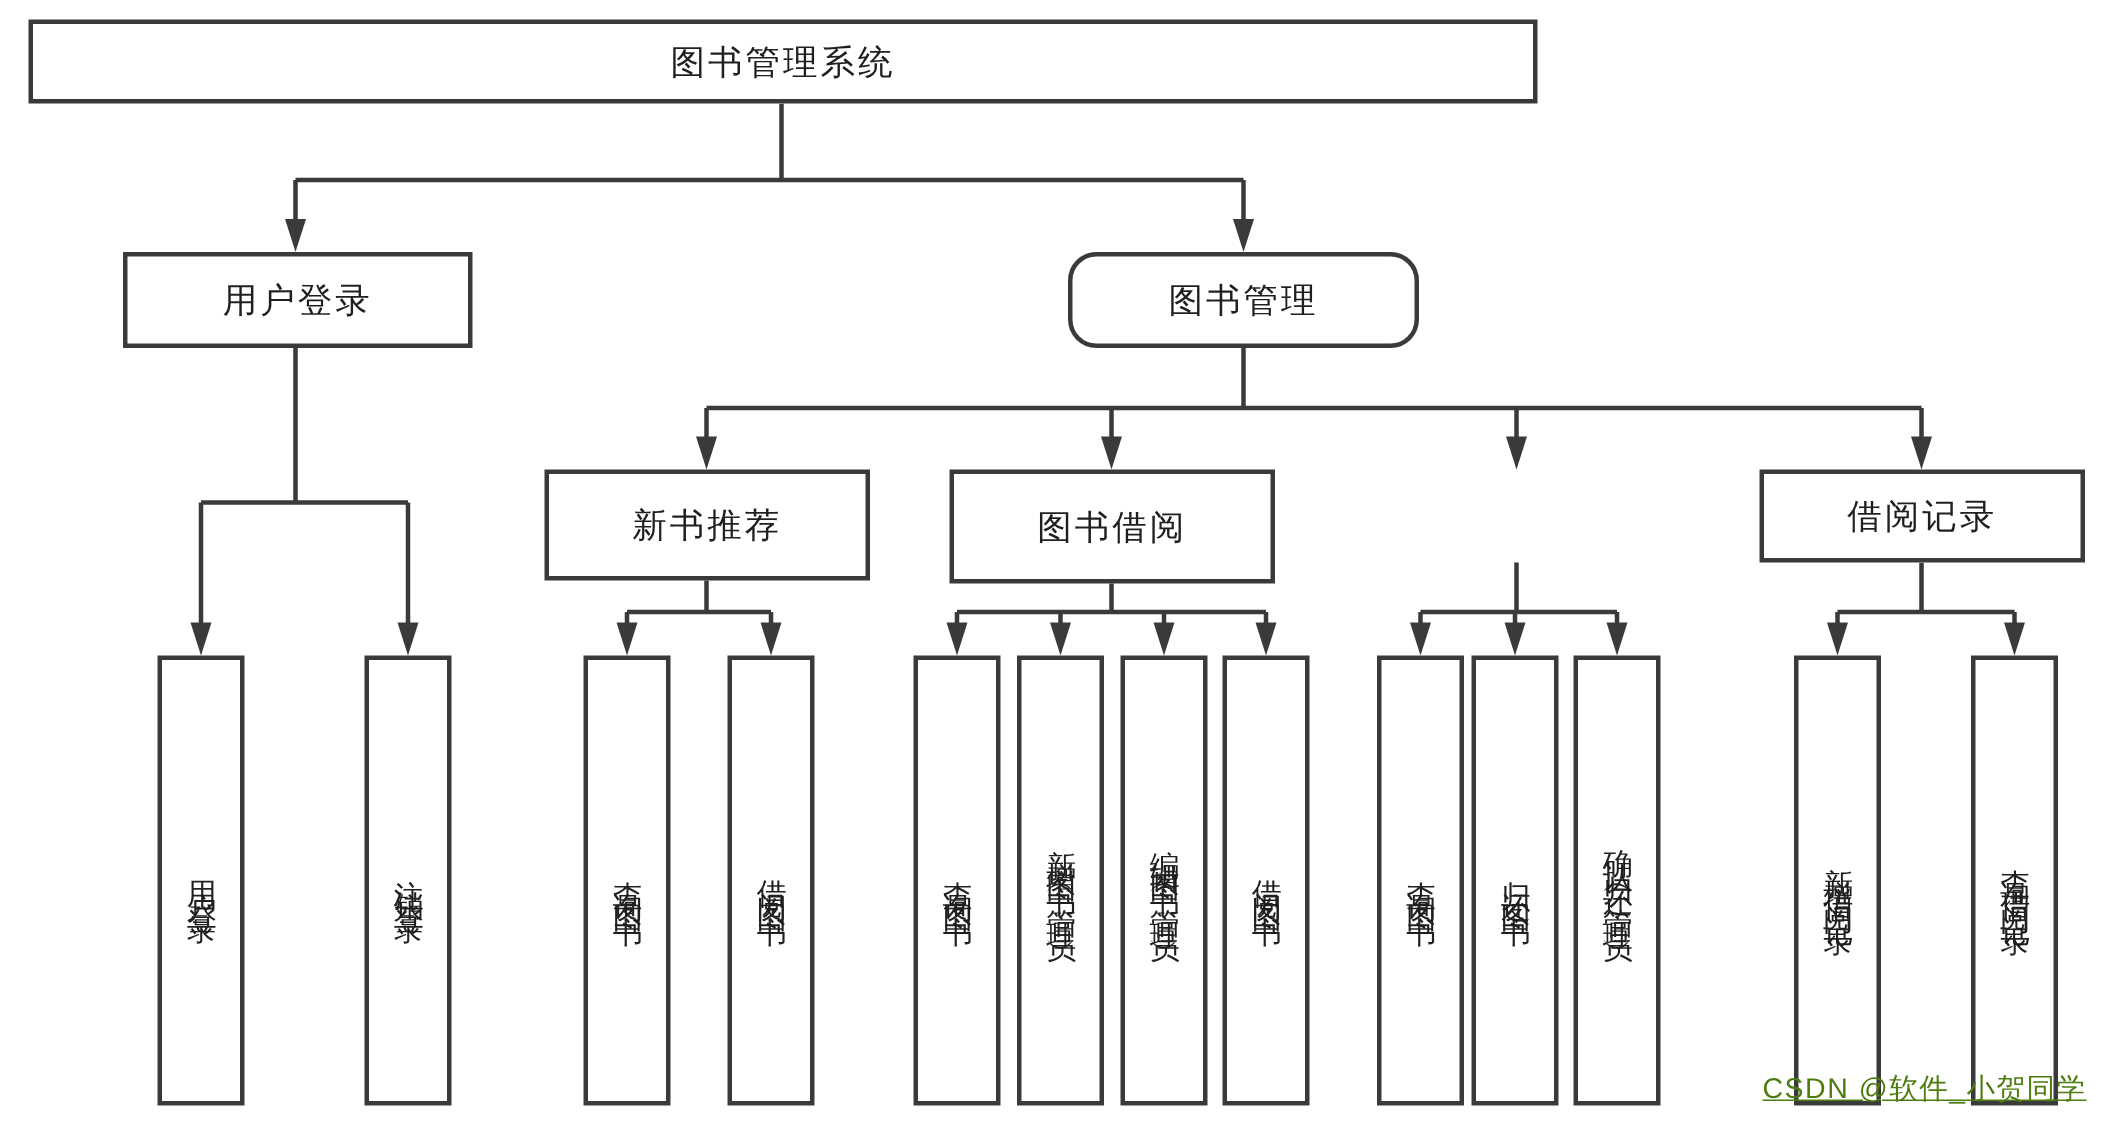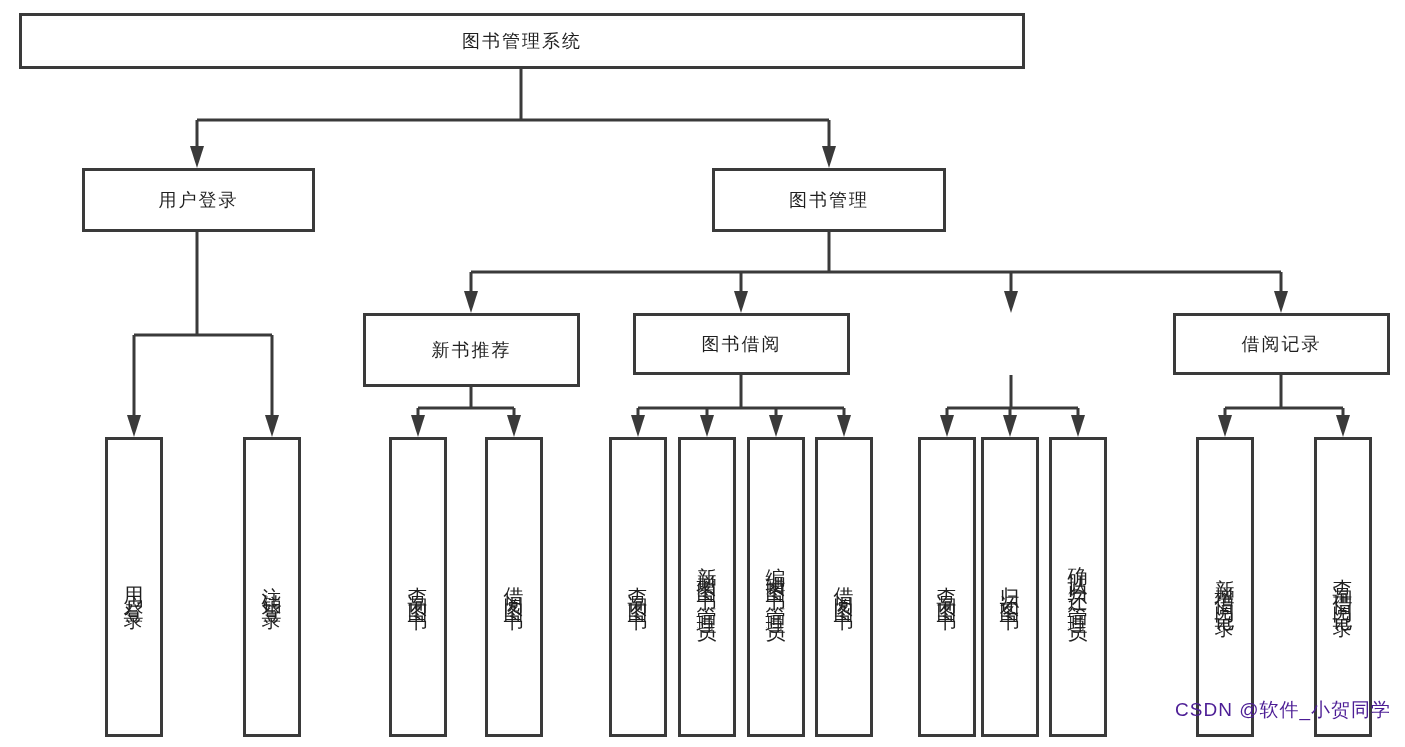--- a/index.html
+++ b/index.html
@@ -12,62 +12,63 @@
   }
   .edges{position:absolute;left:0;top:0;width:1405px;height:747px;}
   .edges path{stroke:#3a3a3a;stroke-width:3;fill:none;}
   .edges polygon{fill:#3a3a3a;stroke:none;}
   .hbox{
     position:absolute;
     box-sizing:border-box;
     border:3px solid #3a3a3a;
     background:#ffffff;
     display:flex;align-items:center;justify-content:center;
-    font-size:18px;letter-spacing:2px;
+    font-size:23px;letter-spacing:2px;
     color:#1f1f1f;
   }
   .vbox{
     position:absolute;
     box-sizing:border-box;
     top:437px;width:58px;height:300px;
     border:3px solid #3a3a3a;
     background:#ffffff;
     display:flex;align-items:center;justify-content:center;
     writing-mode:vertical-rl;
     text-orientation:mixed;
     font-size:20px;letter-spacing:8px;line-height:1;
     color:#1f1f1f;
   }
   #box-root{left:19px;top:13px;width:1006px;height:56px;}
   #box-user-login{left:82px;top:168px;width:233px;height:64px;}
-  #box-book-mgmt{left:712px;top:168px;width:234px;height:64px;}
+  #box-book-mgmt{left:712px;top:168px;width:234px;height:64px;border-radius:19px;}
   #box-recommend{left:363px;top:313px;width:217px;height:74px;}
-  #box-borrowing{left:633px;top:313px;width:217px;height:62px;}
+  #box-borrowing{left:633px;top:313px;width:217px;height:76px;}
   #box-current{left:903px;top:313px;width:217px;height:62px;}
   #box-records{left:1173px;top:313px;width:217px;height:62px;}
   #leaf-user-login{left:105px;}
   #leaf-logout{left:243px;}
   #leaf-query-books-1{left:389px;}
   #leaf-borrow-books-1{left:485px;}
   #leaf-query-books-2{left:609px;}
   #leaf-add-books{left:678px;}
   #leaf-edit-books{left:747px;}
   #leaf-borrow-books-2{left:815px;}
   #leaf-query-books-3{left:918px;}
   #leaf-return-books{left:981px;}
   #leaf-confirm-return{left:1049px;}
   #leaf-add-record{left:1196px;}
   #leaf-query-record{left:1314px;}
   .watermark{
     position:absolute;
-    right:14px;bottom:24px;
+    right:14px;bottom:8px;
     font-size:19px;letter-spacing:1px;
-    color:#4c1d95;
+    color:#4d7c0f;
     z-index:5;
     white-space:nowrap;
+    text-decoration:underline;
   }
 </style>
 </head>
 <body>
 
 <div class="canvas">
 
   <svg class="edges" viewBox="0 0 1405 747" xmlns="http://www.w3.org/2000/svg">
     <path d="
       M521 69 V120 M197 120 H829 M197 120 V150 M829 120 V150

